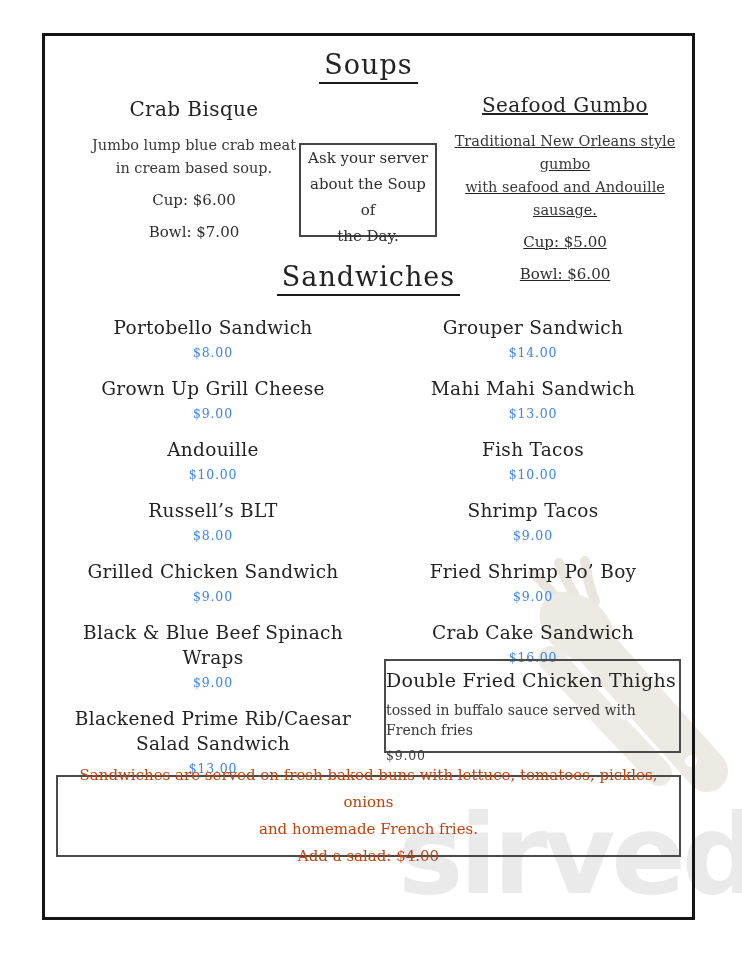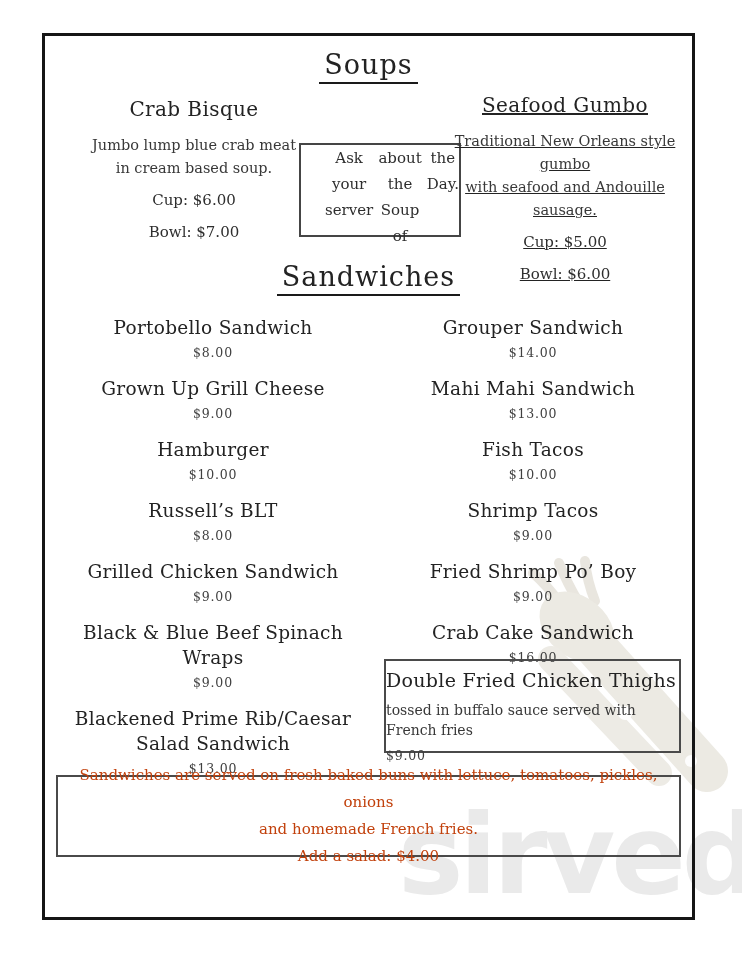--- a/index.html
+++ b/index.html
@@ -38,33 +38,33 @@
   
   .soup-block { position:absolute; text-align:center; }
   #soup-left  { left:18px;  top:60px; width:262px; }
   #soup-right { left:394px; top:56px; width:252px;text-decoration:underline; }
   .soup-name  { font-size:20px; line-height:27px; margin-bottom:11px; letter-spacing:0.4px; }
   .soup-desc  { font-size:14.5px; line-height:23px; color:#383838; }
   .soup-price { font-size:15px; line-height:23px; margin-top:9px; color:#2e2e2e; }
 
   .server-box {
     position:absolute; left:254px; top:107px; width:134px; height:90px;
-    border:2px solid #454545; display:flex; flex-direction:row;
-    justify-content:flex-end; text-align:center;
-    font-size:15px; line-height:26px; color:#2e2e2e;padding-left:24px;
+    border:2px solid #454545; display:flex; flex-direction:column;
+    justify-content:space-between; text-align:center;
+    font-size:15px; line-height:26px; color:#2e2e2e;
   }
 
   
   .sw-col { position:absolute; top:263px;margin-top:16px; }
   #sw-col-left  { left:8px;   width:320px; }
   #sw-col-right { left:338px; width:300px; }
   .sw-item { text-align:center; margin-bottom:16px; }
   .sw-name { font-size:18.5px; line-height:25px; letter-spacing:0.3px; }
   .sw-price { font-size:12.5px; line-height:14px; margin-top:6px;
-              letter-spacing:0.8px; color:#404040; }
+              letter-spacing:0.8px; color:#3b82f6; }
 
   .featured-box {
     position:absolute; left:339px; top:623px; width:293px; height:84px;
     border:2px solid #4a4a4a; text-align:left; padding-top:6px;
     background:transparent;
   }
   .featured-name  { font-size:19px; line-height:26px; letter-spacing:0.3px; }
   .featured-desc  { font-size:14px; line-height:20px; margin-top:7px; color:#383838; }
   .featured-price { font-size:12.5px; margin-top:8px; letter-spacing:0.8px; color:#3d3d3d; }
 
@@ -134,21 +134,21 @@
   <div class="sw-col" id="sw-col-left">
     <div class="sw-item">
       <div class="sw-name">Portobello Sandwich</div>
       <div class="sw-price">$8.00</div>
     </div>
     <div class="sw-item">
       <div class="sw-name">Grown Up Grill Cheese</div>
       <div class="sw-price">$9.00</div>
     </div>
     <div class="sw-item">
-      <div class="sw-name">Hamburger</div>
+      <div class="sw-name">Andouille</div>
       <div class="sw-price">$10.00</div>
     </div>
     <div class="sw-item">
       <div class="sw-name">Russell’s BLT</div>
       <div class="sw-price">$8.00</div>
     </div>
     <div class="sw-item">
       <div class="sw-name">Grilled Chicken Sandwich</div>
       <div class="sw-price">$9.00</div>
     </div>

